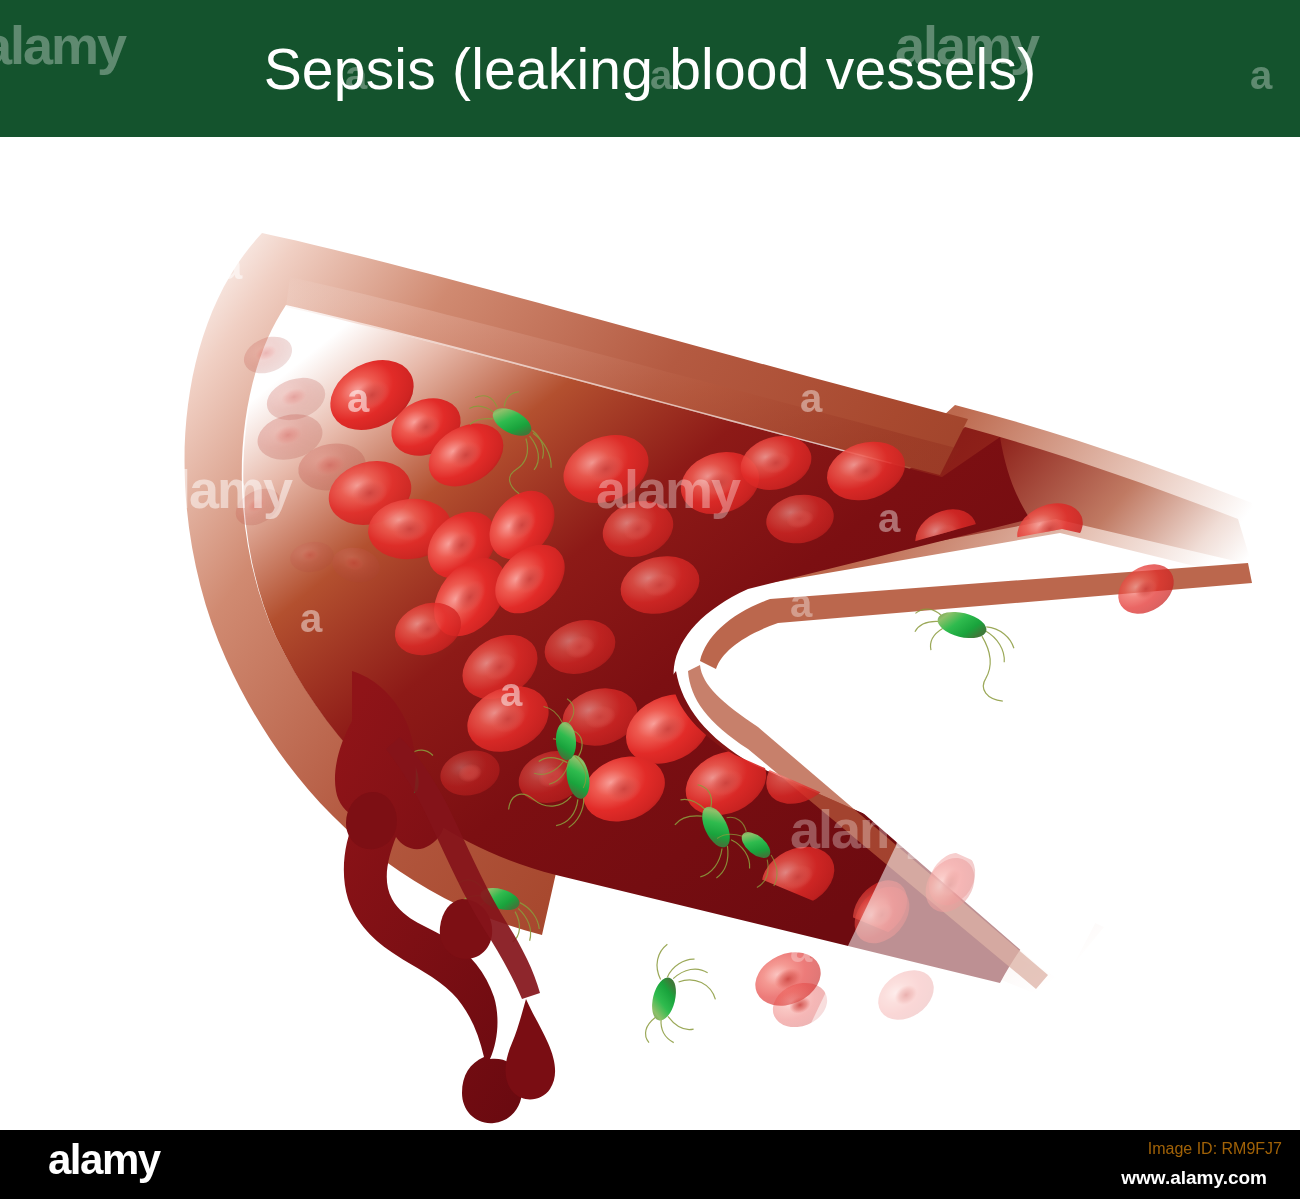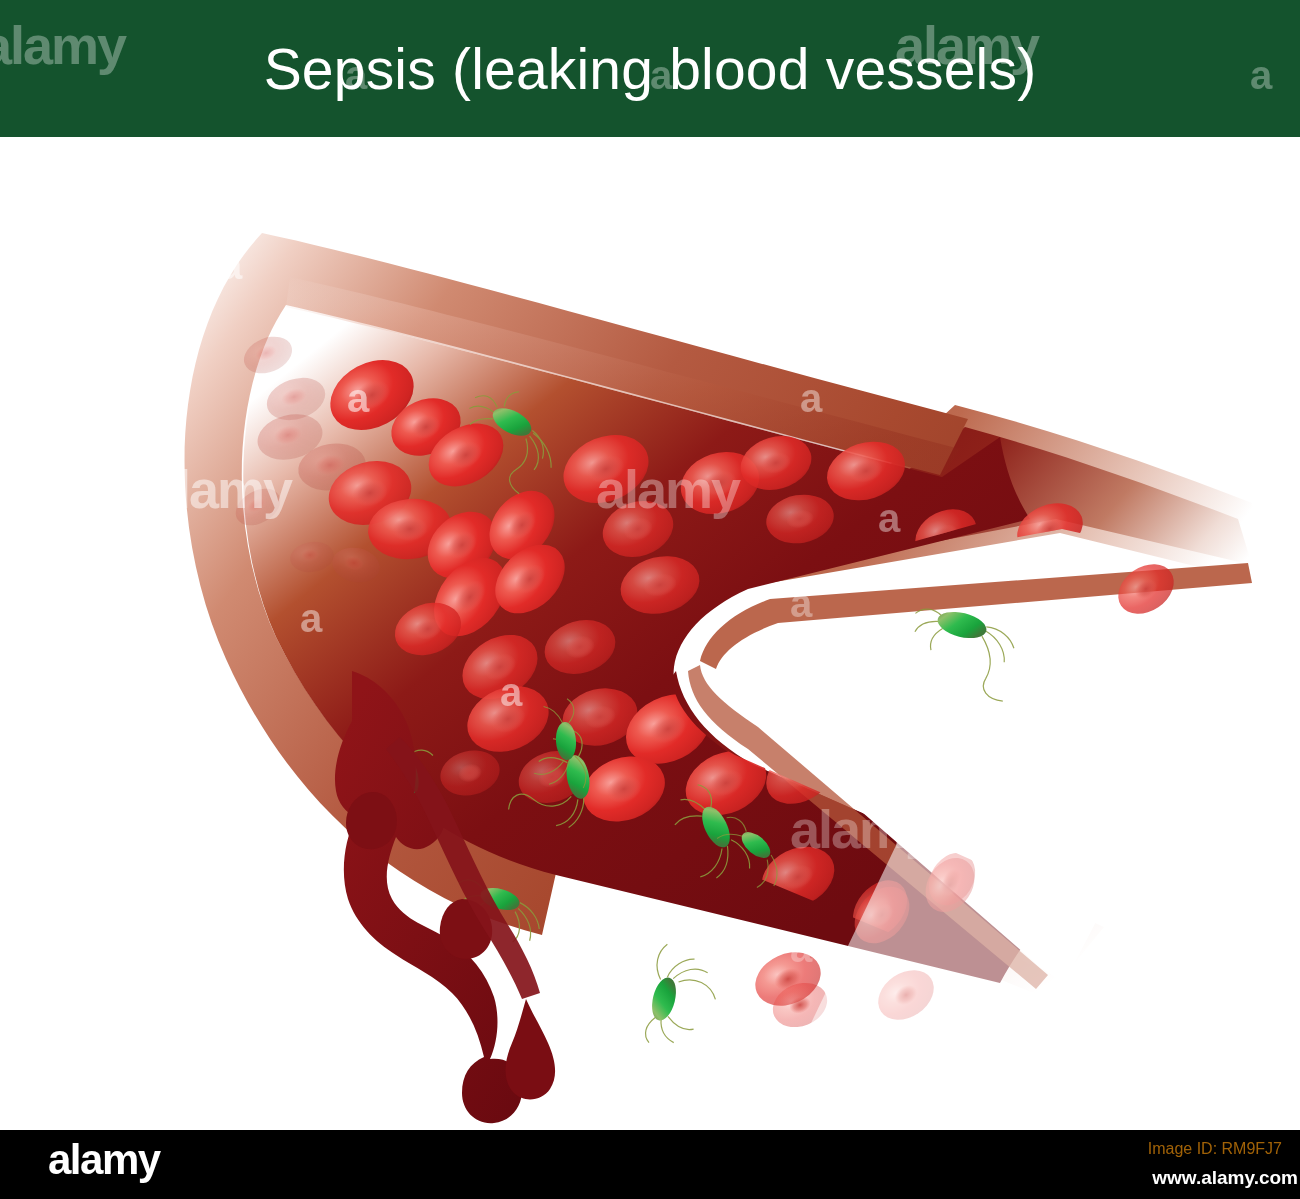--- a/index.html
+++ b/index.html
@@ -25,21 +25,21 @@
   .wm.big{font-size:54px;letter-spacing:-2px;}
   .wm.small{font-size:40px;}
   .wm.onred{color:rgba(255,255,255,0.32);}
 
   
   .footer{position:absolute;left:0;top:1130px;width:1300px;height:69px;background:#000000;}
   .footer-logo{position:absolute;left:48px;top:1139px;color:#ffffff;font-size:42px;font-weight:700;
       letter-spacing:-1.5px;font-family:"Liberation Sans",sans-serif;line-height:1;}
   .footer-id{position:absolute;right:18px;top:1140px;color:#a16207;font-size:16px;
       font-family:"Liberation Sans",sans-serif;text-align:right;}
-  .footer-url{position:absolute;right:2px;top:1167px;color:#ffffff;font-size:19px;font-weight:700;
+  .footer-url{position:absolute;right:33px;top:1167px;color:#ffffff;font-size:19px;font-weight:700;
       font-family:"Liberation Sans",sans-serif;text-align:right;}
 </style>
 </head>
 <body>
 
 <div class="page">
 
   <div class="banner">
     <div class="banner-title">Sepsis (leaking blood vessels)</div>
   </div>

